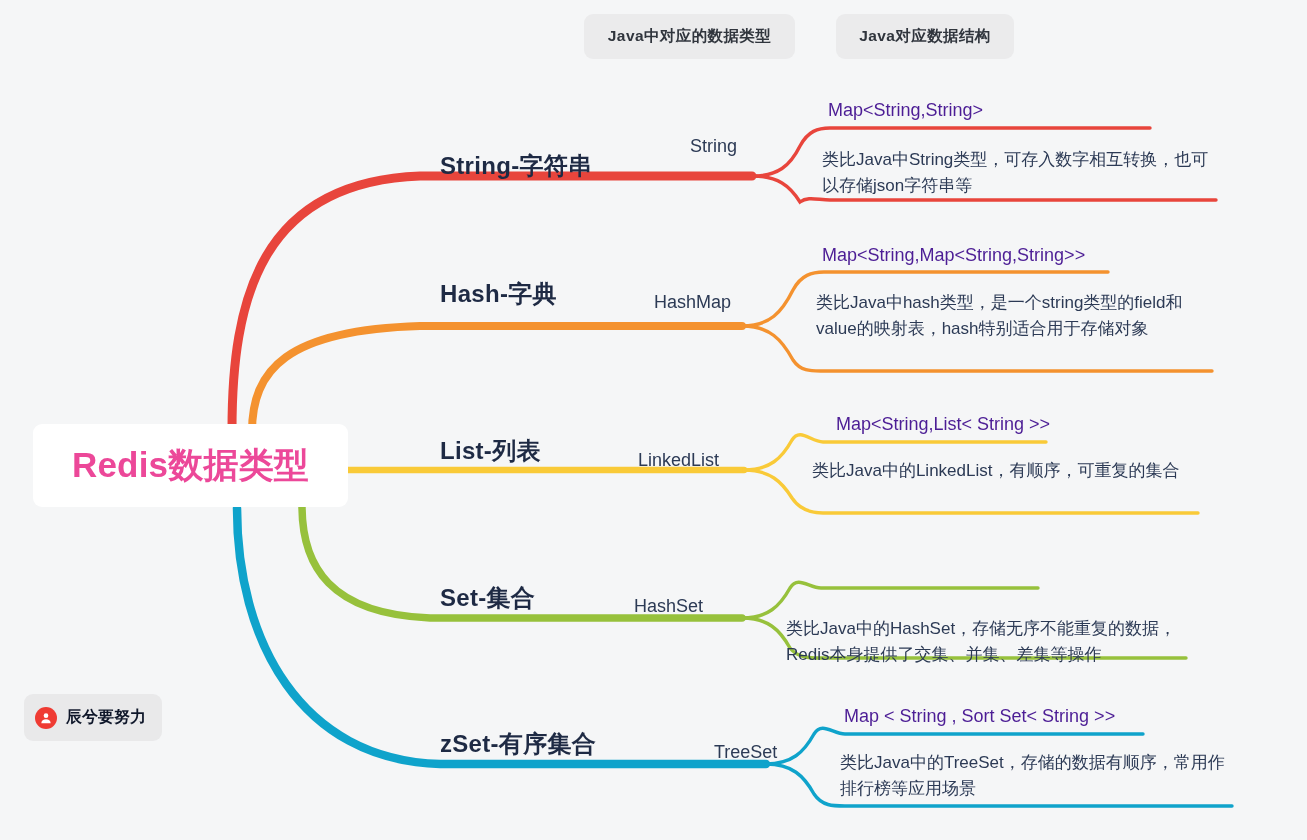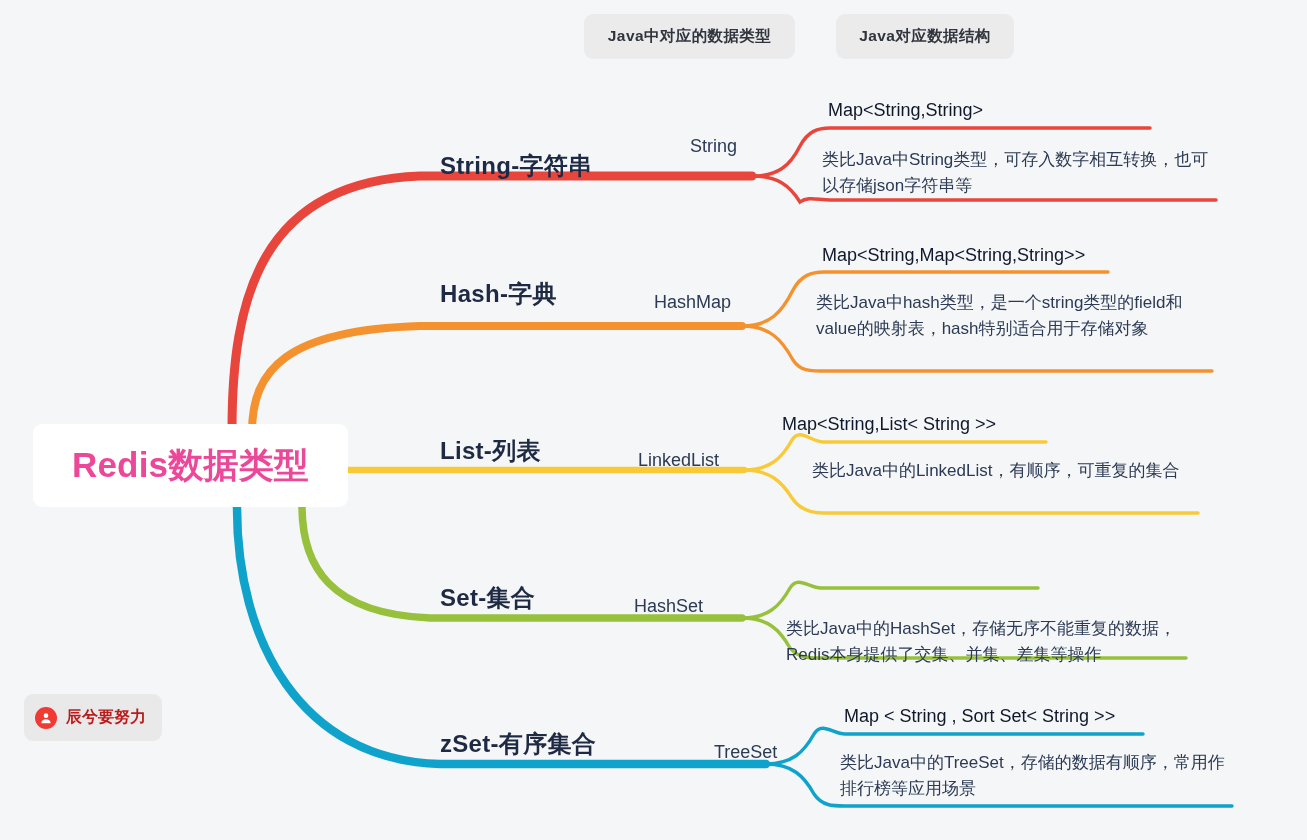--- a/index.html
+++ b/index.html
@@ -57,39 +57,39 @@
   .mid-label {
     position:absolute;
     font-size:18px; font-weight:normal;
     color:#2c3a55;
     white-space:nowrap;
   }
 
   
   .leaf-type {
     position:absolute;
-    font-size:18px; color:#0f172a;
+    font-size:18px; color:#4c1d95;
     white-space:nowrap;
   }
   .leaf-desc {
     position:absolute;
     font-size:17px; color:#2c3a55;
     line-height:1.55;
   }
 
   
   #watermark {
     position:absolute; left:24px; top:694px;
     height:47px; padding:0 16px 0 11px;
     background:#e9e9ea; border-radius:9px;
     display:flex; align-items:center; gap:9px;
     z-index:6;
   }
   #watermark .wm-text {
-    font-size:16px; font-weight:bold; color:#b91c1c;
+    font-size:16px; font-weight:bold; color:#0f172a;
     white-space:nowrap;
   }
   .avatar-dot {
     width:22px; height:22px; border-radius:50%;
     background:#ef3b33;
     display:flex; align-items:center; justify-content:center;
     flex:0 0 auto;
   }
   .avatar-dot svg { display:block; }
 </style>
@@ -139,21 +139,21 @@
   <div class="leaf-type" style="left:828px; top:100px;">Map&lt;String,String&gt;</div>
   <div class="leaf-desc" style="left:822px; top:147px; width:390px;">类比Java中String类型，可存入数字相互转换，也可以存储json字符串等</div>
 
   <div class="branch-title" style="left:440px; top:278px;">Hash-字典</div>
   <div class="mid-label" style="left:654px; top:292px;">HashMap</div>
   <div class="leaf-type" style="left:822px; top:245px;">Map&lt;String,Map&lt;String,String&gt;&gt;</div>
   <div class="leaf-desc" style="left:816px; top:290px; width:400px;">类比Java中hash类型，是一个string类型的field和value的映射表，hash特别适合用于存储对象</div>
 
   <div class="branch-title" style="left:440px; top:435px;">List-列表</div>
   <div class="mid-label" style="left:638px; top:450px;">LinkedList</div>
-  <div class="leaf-type" style="left:782px; top:414px;">Map&lt;String,List&lt; String &gt;&gt;</div>
+  <div class="leaf-type" style="left:836px; top:414px;">Map&lt;String,List&lt; String &gt;&gt;</div>
   <div class="leaf-desc" style="left:812px; top:458px; width:388px;">类比Java中的LinkedList，有顺序，可重复的集合</div>
 
   <div class="branch-title" style="left:440px; top:582px;">Set-集合</div>
   <div class="mid-label" style="left:634px; top:596px;">HashSet</div>
   <div class="leaf-desc" style="left:786px; top:616px; width:404px;">类比Java中的HashSet，存储无序不能重复的数据，Redis本身提供了交集、并集、差集等操作</div>
 
   <div class="branch-title" style="left:440px; top:728px;">zSet-有序集合</div>
   <div class="mid-label" style="left:690px; top:742px;margin-left:24px;">TreeSet</div>
   <div class="leaf-type" style="left:844px; top:706px;">Map &lt; String , Sort Set&lt; String &gt;&gt;</div>
   <div class="leaf-desc" style="left:840px; top:750px; width:390px;">类比Java中的TreeSet，存储的数据有顺序，常用作排行榜等应用场景</div>

